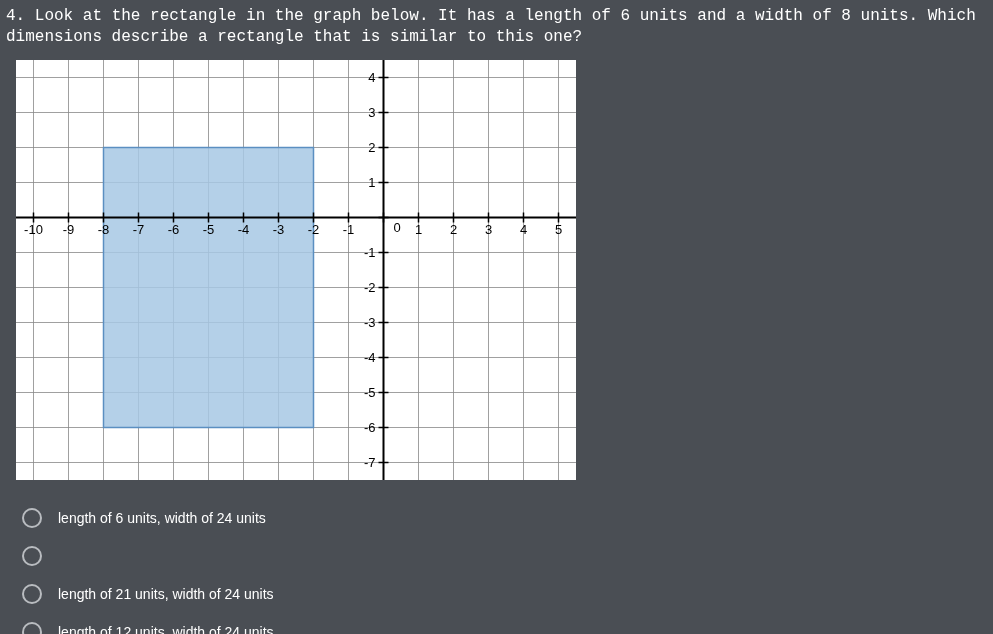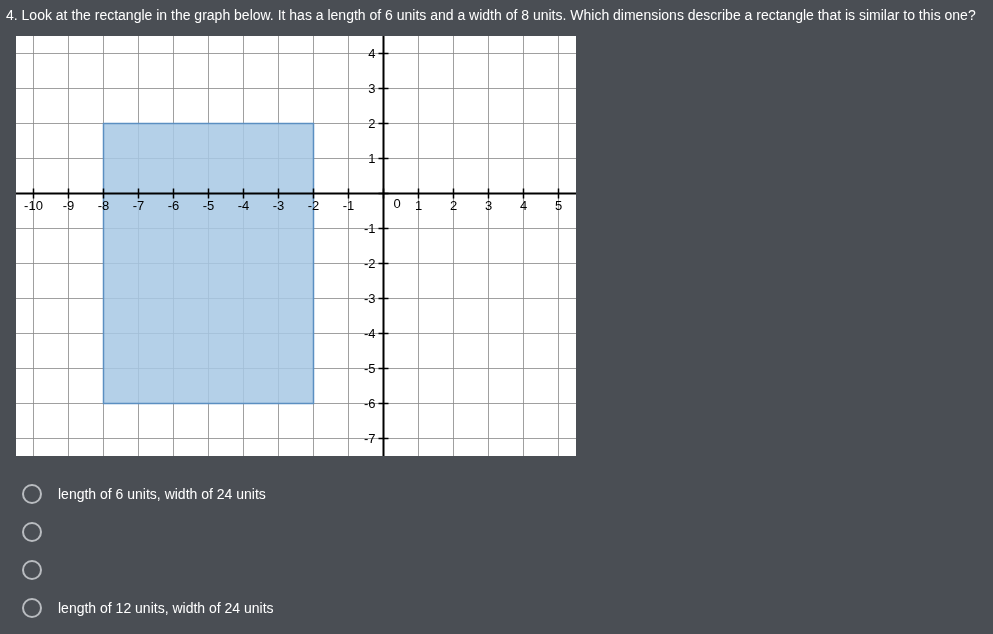--- a/index.html
+++ b/index.html
@@ -7,22 +7,23 @@
     background: #4a4e54;
     color: #ffffff;
     font-family: Arial, Helvetica, sans-serif;
     font-size: 14px;
     width: 993px;
     height: 634px;
     overflow: hidden;
   }
   .question-text {
     padding: 6px 8px 12px 6px;
-    font-size: 14px;
+    font-size: 16px;
     line-height: 1.3;
+    font-family: Liberation Mono, monospace;
   }
   .graph-wrap {
     background: #ffffff;
     width: 560px;
     height: 420px;
     margin-left: 16px;
     position: relative;
     overflow: hidden;
   }
   .options {
@@ -151,18 +152,19 @@
 <div class="options">
   <div class="option">
     <div class="radio"></div>
     <span class="option-label">length of 6 units, width of 24 units</span>
   </div>
   <div class="option">
     <div class="radio"></div>
   </div>
   <div class="option">
     <div class="radio"></div>
+    <span class="option-label">length of 21 units, width of 24 units</span>
   </div>
   <div class="option">
     <div class="radio"></div>
     <span class="option-label">length of 12 units, width of 24 units</span>
   </div>
 </div>
 
 </body></html>

